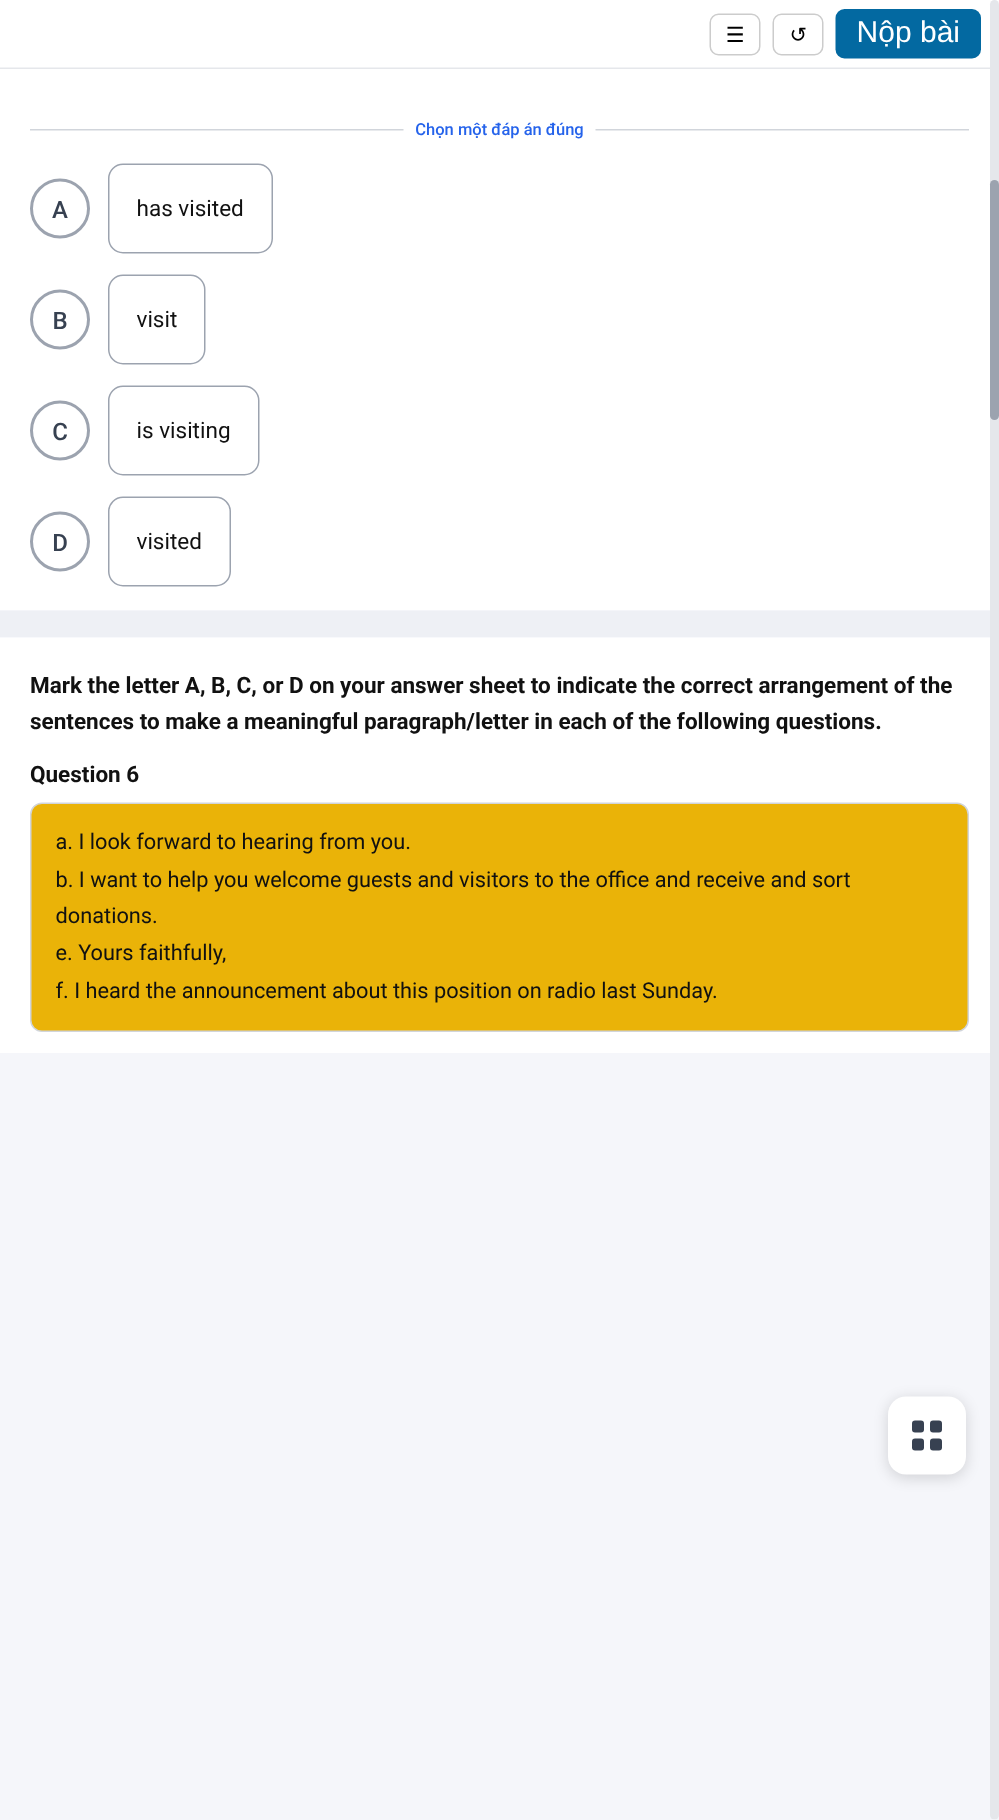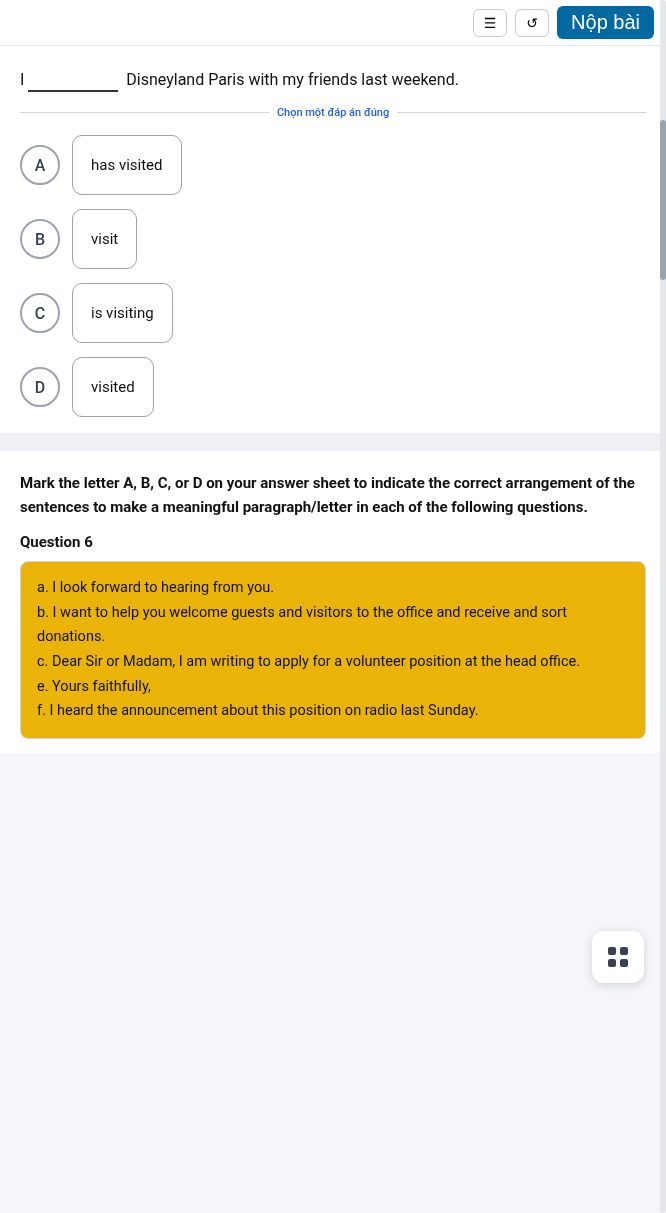--- a/index.html
+++ b/index.html
@@ -222,23 +222,20 @@
   <button class="top-btn">
     <span>☰</span>
   </button>
   <button class="top-btn">
     <span>↺</span>
   </button>
   <button class="top-btn-blue">Nộp bài</button>
 </div>
 
 <div class="question-card">
-  <div class="sentence">
-    <span>I </span><span class="blank">&nbsp;</span> <span>Disneyland Paris with my friends last weekend.</span>
-  </div>
 
   <div class="divider-label">
     <span>Chọn một đáp án đúng</span>
   </div>
 
   <ul class="options-list">
     <li class="option-item">
       <div class="option-circle">
         <span>A</span>
       </div>
@@ -268,21 +265,20 @@
 <div class="separator-block"></div>
 
 <div class="instructions-block">
   <p class="instructions-text">Mark the letter A, B, C, or D on your answer sheet to indicate the correct arrangement of the sentences to make a meaningful paragraph/letter in each of the following questions.</p>
 
   <p class="question-label">Question 6</p>
 
   <div class="sentences-box">
     <p>a. I look forward to hearing from you.</p>
     <p>b. I want to help you welcome guests and visitors to the office and receive and sort donations.</p>
-    <p>c. Dear Sir or Madam, I am writing to apply for a volunteer position at the head office.</p>
     <p>e. Yours faithfully,</p>
     <p>f. I heard the announcement about this position on radio last Sunday.</p>
   </div>
 </div>
 
 <div class="fab-btn">
   <div class="fab-grid">
     <div class="fab-dot"></div>
     <div class="fab-dot"></div>
     <div class="fab-dot"></div>

